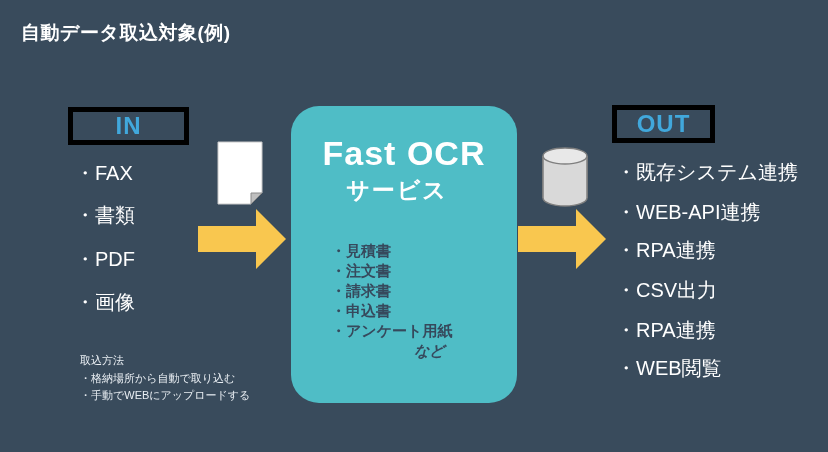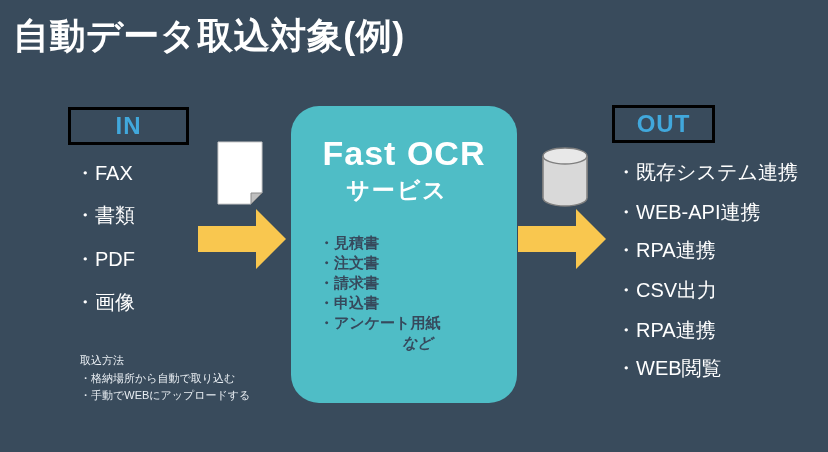--- a/index.html
+++ b/index.html
@@ -2,27 +2,27 @@
 <html><head>
 <meta charset="utf-8">
 <style>
   html, body { margin:0; padding:0; background:#394B5C; }
   .slide {
     position:relative; width:828px; height:452px;
     background:#394B5C; overflow:hidden;
     font-family:"Liberation Sans", sans-serif;
   }
   .slide-title {
-    position:absolute; left:13px; top:12px; margin:0;
-    font-size:36px; font-weight:bold; color:#FFFFFF; letter-spacing:0.5px;
+    position:absolute; left:13px; top:12px; margin:8px;
+    font-size:19px; font-weight:bold; color:#FFFFFF; letter-spacing:0.5px;
     white-space:nowrap;
   }
   .label-box {
     position:absolute; box-sizing:border-box;
-    border:3px solid #000000; color:#41A8DC;
+    border:5px solid #000000; color:#41A8DC;
     font-weight:bold; font-size:24px; letter-spacing:1px;
     display:flex; align-items:center; justify-content:center;
   }
   .box-in  { left:68px;  top:107px; width:121px; height:38px; }
   .box-out { left:612px; top:105px; width:103px; height:38px; }
   .io-item {
     position:absolute; color:#FFFFFF; font-size:20px;
     white-space:nowrap; line-height:24px;
   }
   .methods {
@@ -35,21 +35,21 @@
   }
   .panel-title {
     margin:28px 0 0 0; text-align:center;
     font-size:34px; font-weight:bold; color:#FFFFFF; letter-spacing:1px;
   }
   .panel-subtitle {
     margin:2px 14px 0 0; text-align:center;
     font-size:23px; font-weight:bold; color:#FFFFFF; letter-spacing:2px;
   }
   .panel-list {
-    margin-top:27px; padding-left:28px;
+    margin-top:35px; padding-left:40px;
     color:#36495C; font-size:15px; font-weight:bold; line-height:20px;
     white-space:nowrap;
   }
   .panel-suffix { padding-left:83px;font-style:italic; }
   .icon { position:absolute; display:block; line-height:0; }
   .doc-icon    { left:217px; top:141px; }
   .arrow-left  { left:198px; top:209px; }
   .cyl-icon    { left:541px; top:146px; }
   .arrow-right { left:518px; top:209px; }
 </style>

